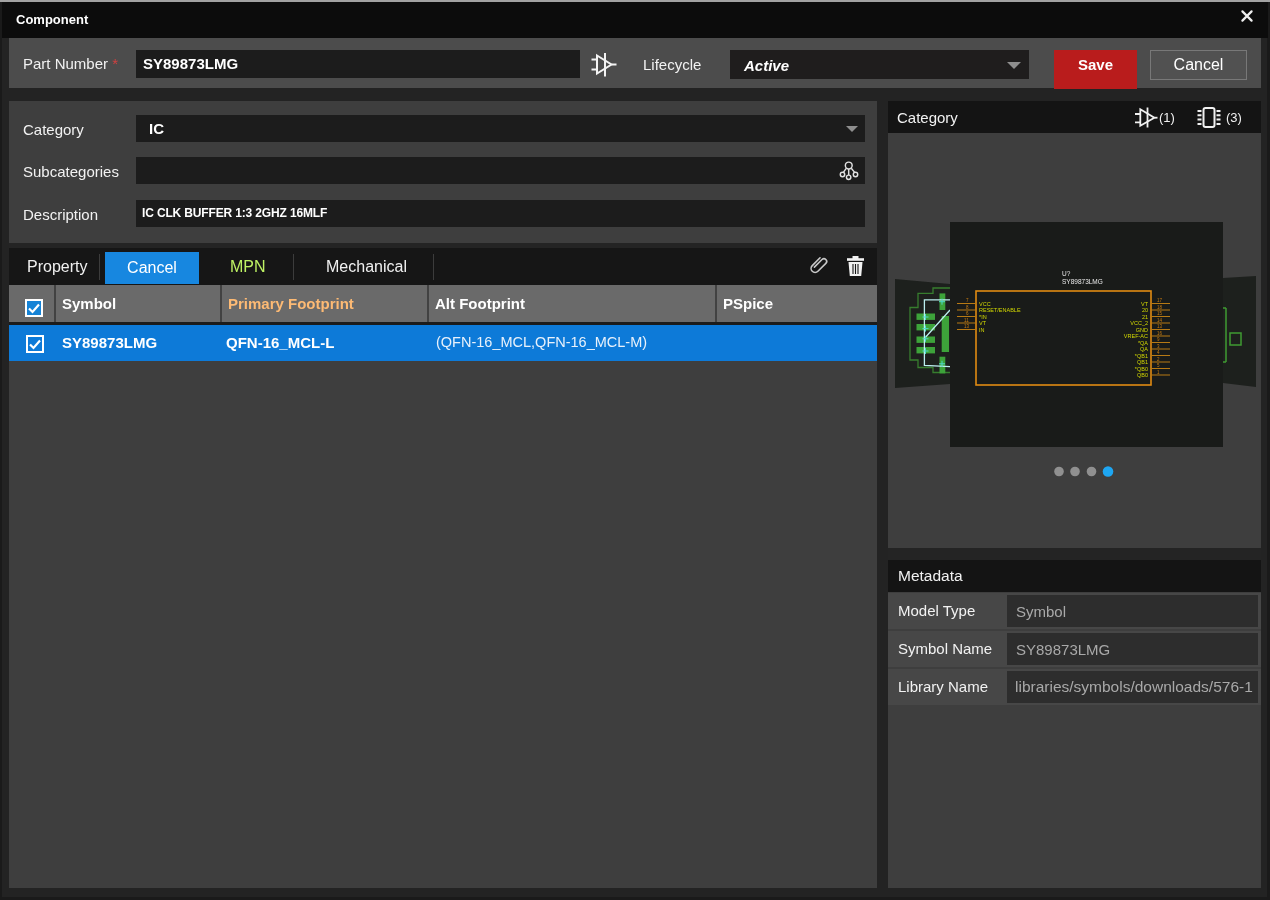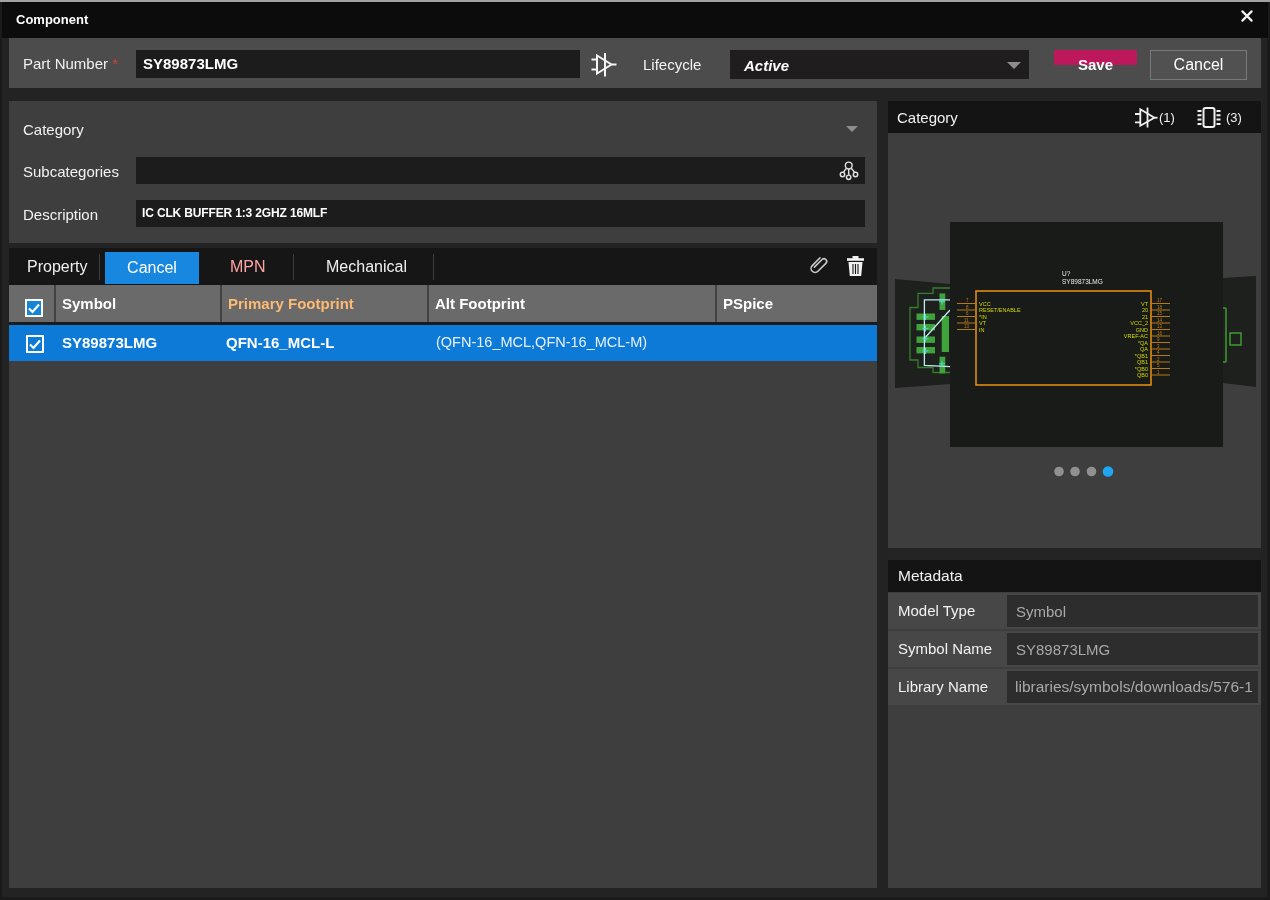--- a/index.html
+++ b/index.html
@@ -34,28 +34,29 @@
       <path d="M6 4.5 L20.5 13.5 L6 22.5 Z"></path>
       <path d="M14 2 L14 25.5"></path>
       <path d="M0.5 8.5 L6 8.5 M0.5 18.5 L6 18.5"></path>
       <path d="M20.5 13.5 L25.5 13.5"></path>
     </g>
   </svg>
   <div class="abs lbl" style="left:643px;top:56px;">Lifecycle</div>
   <div class="abs" style="left:730px;top:50px;width:299px;height:29px;background:#1f1d1d;"></div>
   <div class="abs" style="left:744px;top:57px;color:#fff;font-size:15px;font-weight:700;font-style:italic;">Active</div>
   <div class="abs" style="left:1007px;top:62px;width:0;height:0;border-left:7px solid transparent;border-right:7px solid transparent;border-top:7px solid #8e8e8e;"></div>
-  <div class="abs" style="left:1054px;top:50px;width:83px;height:15px;background:#be185d;color:#fff;font-size:15px;font-weight:700;text-align:center;line-height:30px;">Save</div>
+  <div class="abs" style="left:1054px;top:50px;width:83px;height:39px;background:#b91c1c;color:#fff;font-size:15px;font-weight:700;text-align:center;line-height:30px;">Save</div>
   <div class="abs" style="left:1150px;top:50px;width:97px;height:30px;background:#515151;border:1px solid #787878;box-sizing:border-box;color:#fff;font-size:16px;text-align:center;line-height:28px;">Cancel</div>
 
   <div class="abs" style="left:9px;top:101px;width:868px;height:787px;background:#3e3e3e;"></div>
 
   <div class="abs" style="left:888px;top:101px;width:373px;height:787px;background:#3e3e3e;"></div>
 
   <div class="abs lbl" style="left:23px;top:121px;">Category</div>
+  <div class="abs field" style="left:136px;top:115px;width:729px;height:27px;line-height:27px;font-size:15px;font-weight:700;padding-left:13px;box-sizing:border-box;">IC</div>
   <div class="abs" style="left:846px;top:126px;width:0;height:0;border-left:6px solid transparent;border-right:6px solid transparent;border-top:6px solid #8e8e8e;"></div>
   <div class="abs lbl" style="left:23px;top:163px;">Subcategories</div>
   <div class="abs field" style="left:136px;top:157px;width:729px;height:27px;"></div>
   <svg class="abs" style="left:839px;top:159px;" width="20" height="22" viewBox="0 0 20 22">
     <g stroke="#e2e2e2" stroke-width="1.45" fill="none">
       <circle cx="9.75" cy="6.5" r="3.4"></circle>
       <circle cx="3.5" cy="15.5" r="2.2"></circle>
       <circle cx="9.65" cy="18.3" r="2.2"></circle>
       <circle cx="16.5" cy="15.5" r="2.2"></circle>
       <path d="M7.2 9.3 L4.4 13.4 M9.7 10 L9.7 16 M12.3 9.3 L15.6 13.4"></path>
@@ -63,21 +64,21 @@
   </svg>
   <div class="abs lbl" style="left:23px;top:206px;">Description</div>
   <div class="abs field" style="left:136px;top:200px;width:729px;height:27px;line-height:27px;font-size:12px;font-weight:700;letter-spacing:-0.15px;padding-left:6px;box-sizing:border-box;">IC CLK BUFFER 1:3 2GHZ 16MLF</div>
 
   <div class="abs" style="left:9px;top:248px;width:868px;height:37px;background:#161616;"></div>
   <div class="abs" style="left:99px;top:254px;width:1px;height:26px;background:#3c3c3c;"></div>
   <div class="abs" style="left:293px;top:254px;width:1px;height:26px;background:#3c3c3c;"></div>
   <div class="abs" style="left:433px;top:254px;width:1px;height:26px;background:#3c3c3c;"></div>
   <div class="abs" style="left:27px;top:258px;color:#f0f0f0;font-size:16px;">Property</div>
   <div class="abs" style="left:105px;top:252px;width:94px;height:32px;background:#1787e0;color:#fff;font-size:16px;text-align:center;line-height:32px;">Cancel</div>
-  <div class="abs" style="left:230px;top:258px;color:#fca5a5;font-size:16px;">MPN</div>
+  <div class="abs" style="left:230px;top:258px;color:#bef264;font-size:16px;">MPN</div>
   <div class="abs" style="left:326px;top:258px;color:#f0f0f0;font-size:16px;">Mechanical</div>
 
   <svg class="abs" style="left:805px;top:255px;" width="24" height="23" viewBox="0 0 24 23">
     <g transform="rotate(45 12 11.5)">
       <path d="M8 3.2 L8 14.2 a4 4 0 0 0 8 0 L16 3 a2.7 2.7 0 0 0 -5.4 0 L10.6 13.8" fill="none" stroke="#c8c8c8" stroke-width="1.6" stroke-linecap="round"></path>
     </g>
   </svg>
 
   <svg class="abs" style="left:845px;top:255px;" width="21" height="22" viewBox="0 0 21 22">
     <rect x="7.5" y="1" width="6" height="3" fill="#f2f2f2"></rect>

